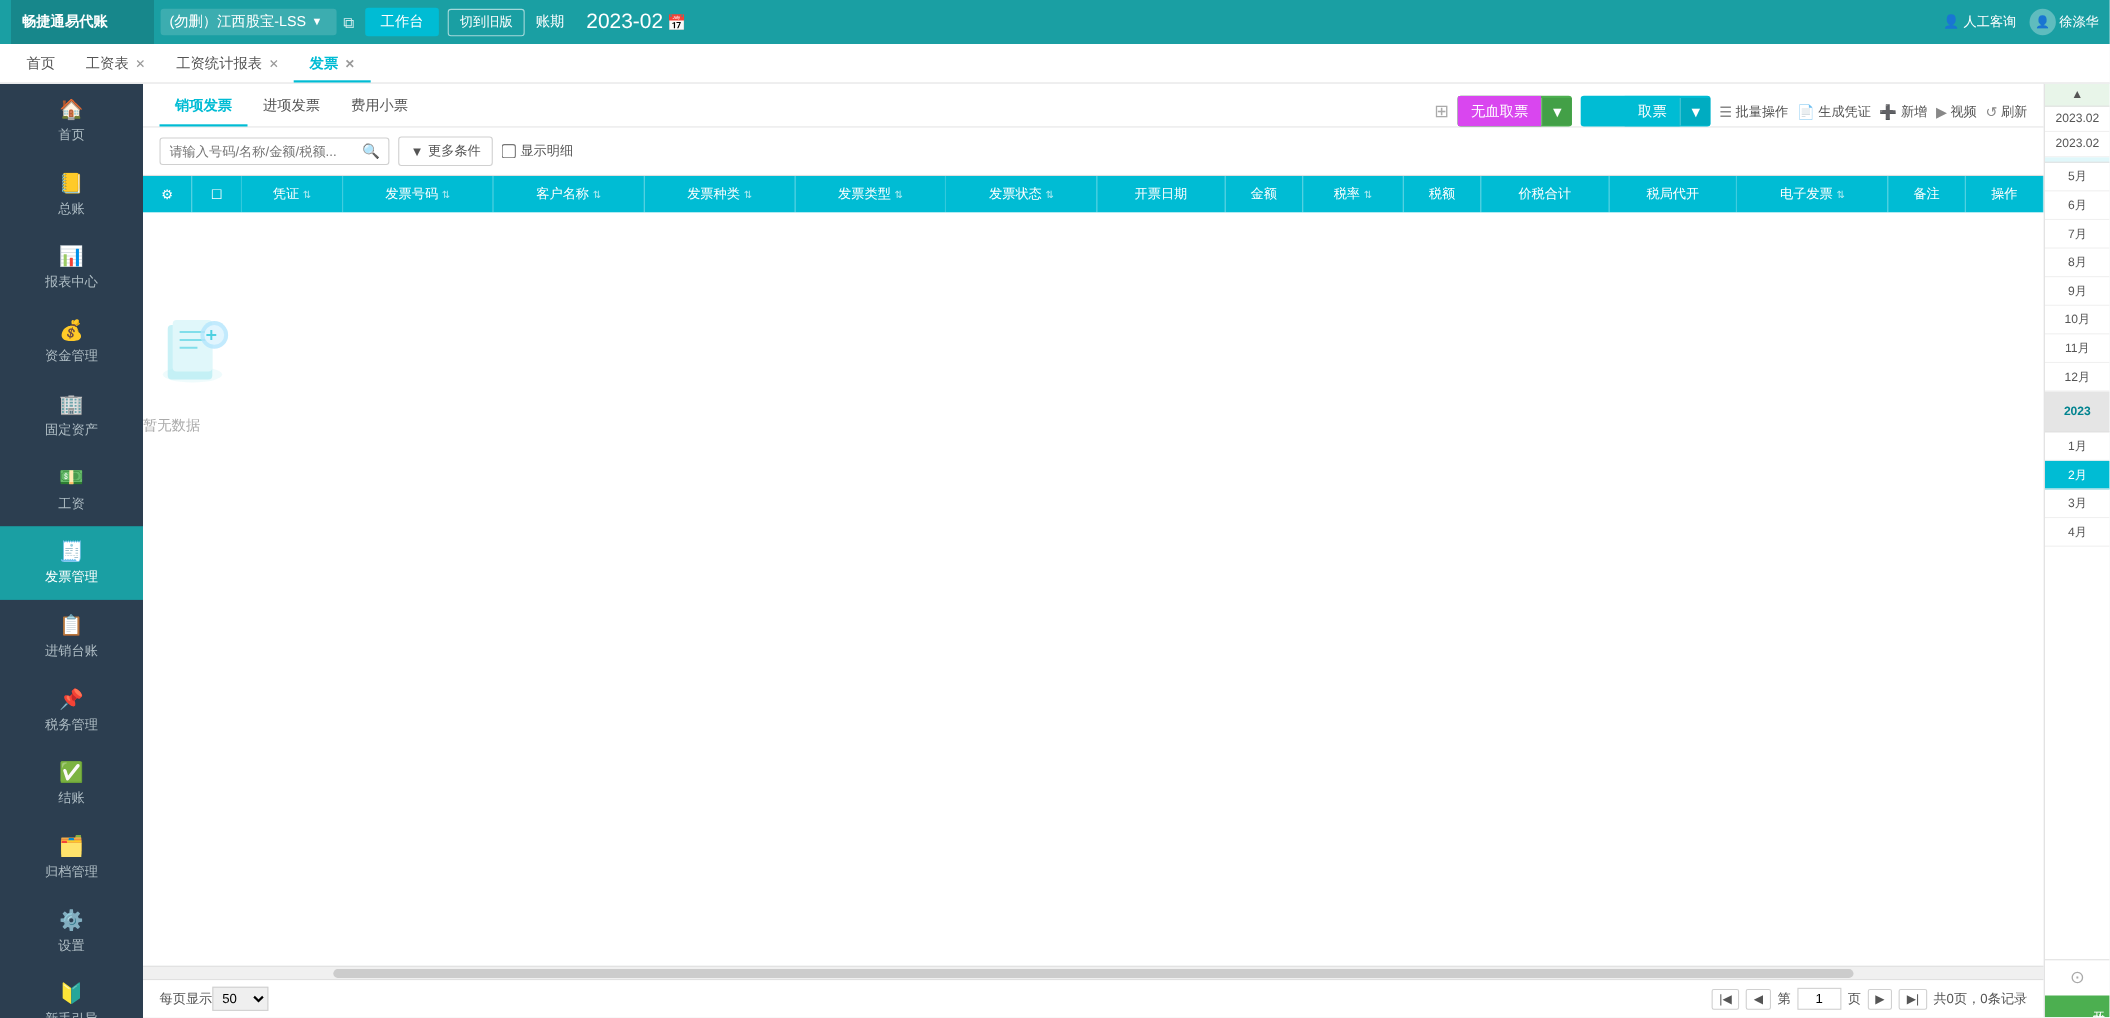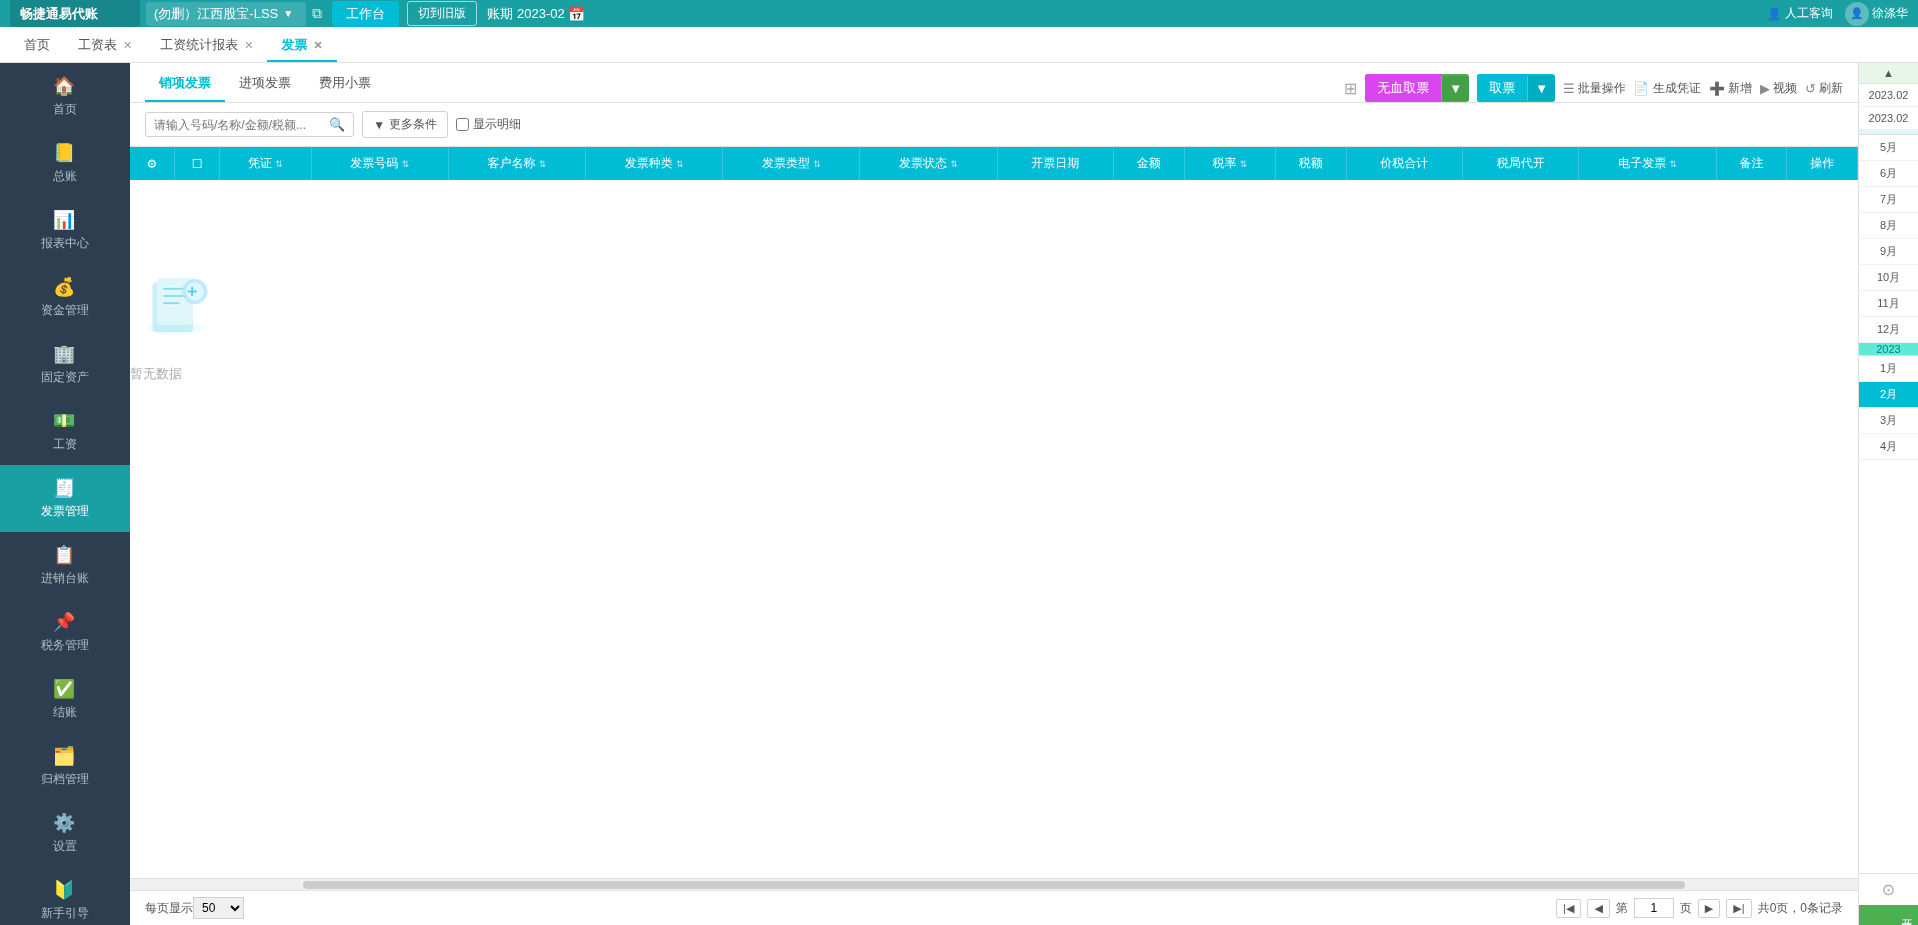--- a/index.html
+++ b/index.html
@@ -1,20 +1,20 @@
 <!DOCTYPE html>
 <html><head>
   <meta charset="utf-8">
   <style>
     * { box-sizing: border-box; margin: 0; padding: 0; font-family: 'Microsoft YaHei', Arial, sans-serif; }
     body { width: 1918px; height: 925px; overflow: hidden; display: flex; flex-direction: column; background: #f0f2f5; }
 
     
     .top-header {
-      height: 27px;
+      height: 40px;
       background: #1a9fa3;
       display: flex;
       align-items: center;
       padding: 0 10px;
       flex-shrink: 0;
       position: relative;
     }
     .logo-area {
       display: flex;
       align-items: center;
@@ -271,20 +271,21 @@
     .btn-cyan-dropdown {
       display: flex;
       align-items: center;
       background: #00bcd4;
       color: white;
       border: none;
       border-radius: 3px;
       cursor: pointer;
       font-size: 13px;
       overflow: hidden;
+      padding-left: 40px;
     }
     .btn-cyan-dropdown .btn-main {
       padding: 5px 12px;
       background: #00bcd4;
     }
     .btn-cyan-dropdown .btn-arrow {
       padding: 5px 7px;
       background: #00acc1;
       border-left: 1px solid rgba(255,255,255,0.3);
     }
@@ -418,25 +419,25 @@
       cursor: pointer;
       color: #555;
       border-bottom: 1px solid #f0f0f0;
       font-size: 11px;
     }
     .date-side-item.active {
       background: #00bcd4;
       color: white;
     }
     .date-side-year {
-      background: #5eead4;
+      background: #e5e5e5;
       color: #00838f;
-      font-weight: normal;
+      font-weight: bold;
       text-align: center;
-      padding: 0;
+      padding: 12px;
       font-size: 11px;
       border-bottom: 1px solid #e0e0e0;
     }
     .date-side-close {
       margin-top: auto;
       padding: 6px;
       text-align: center;
       cursor: pointer;
       color: #aaa;
       font-size: 16px;
@@ -495,21 +496,21 @@
     <span class="logo-text">畅捷通易代账</span>
   </div>
   <div class="company-selector">
     <span>(勿删）江西股宝-LSS</span>
     <span class="arrow">▼</span>
   </div>
   <span class="copy-icon">⧉</span>
   <button class="workbench-btn">工作台</button>
   <button class="switch-old-btn">切到旧版</button>
   <span style="color:white;font-size:13px;margin-left:10px;">账期</span>
-  <span style="color:white;font-size:13px;margin-left:4px;">2023-02</span>
+  <span style="color:white;font-size:19px;margin-left:20px;">2023-02</span>
   <span class="calendar-icon">📅</span>
   <div class="header-right">
     <div class="header-right-item">
       <span>👤</span>
       <span>人工客询</span>
     </div>
     <div class="header-right-item">
       <div class="avatar-circle">
         <span>👤</span>
       </div>

